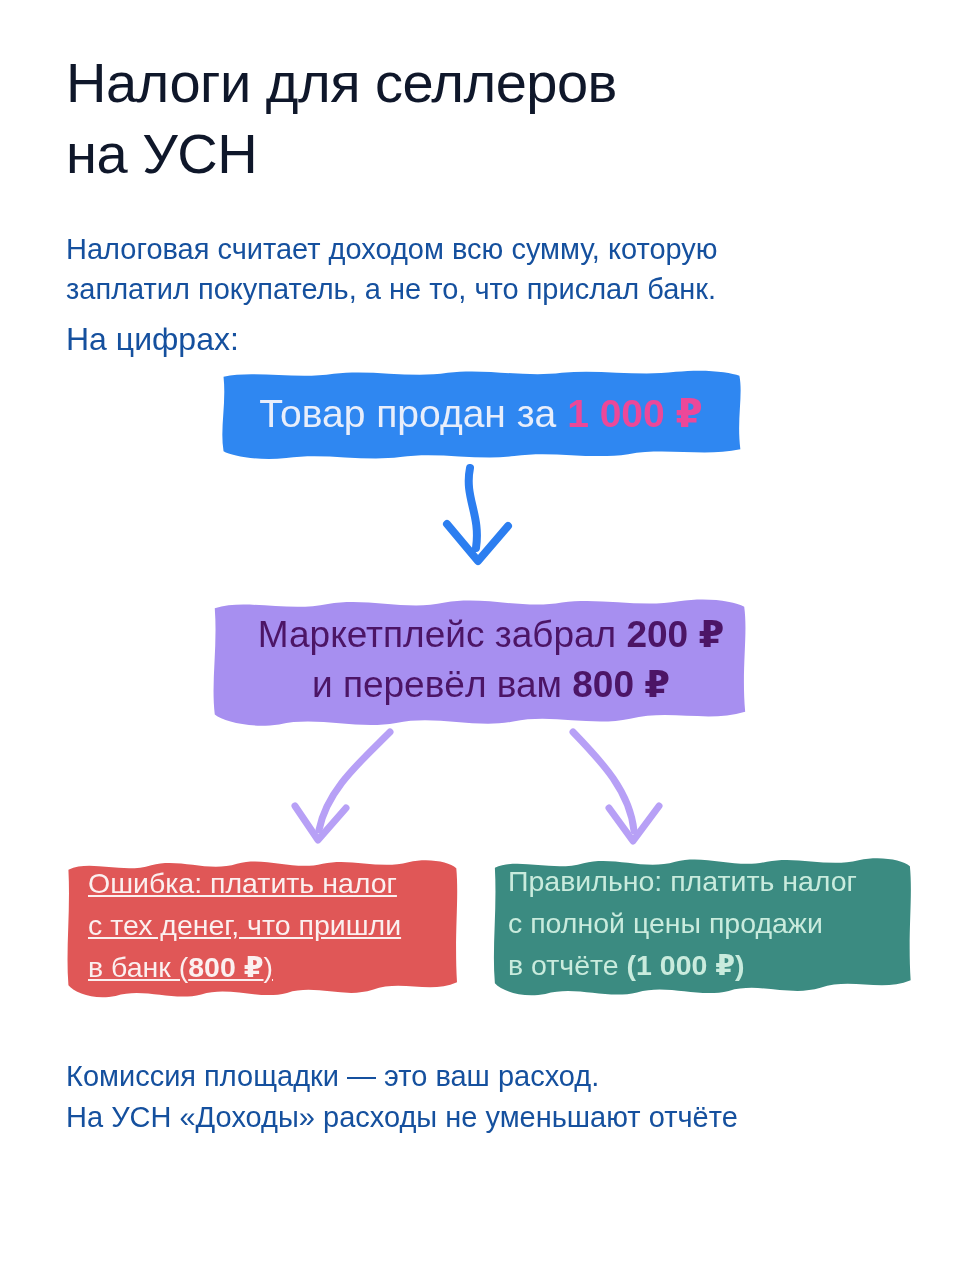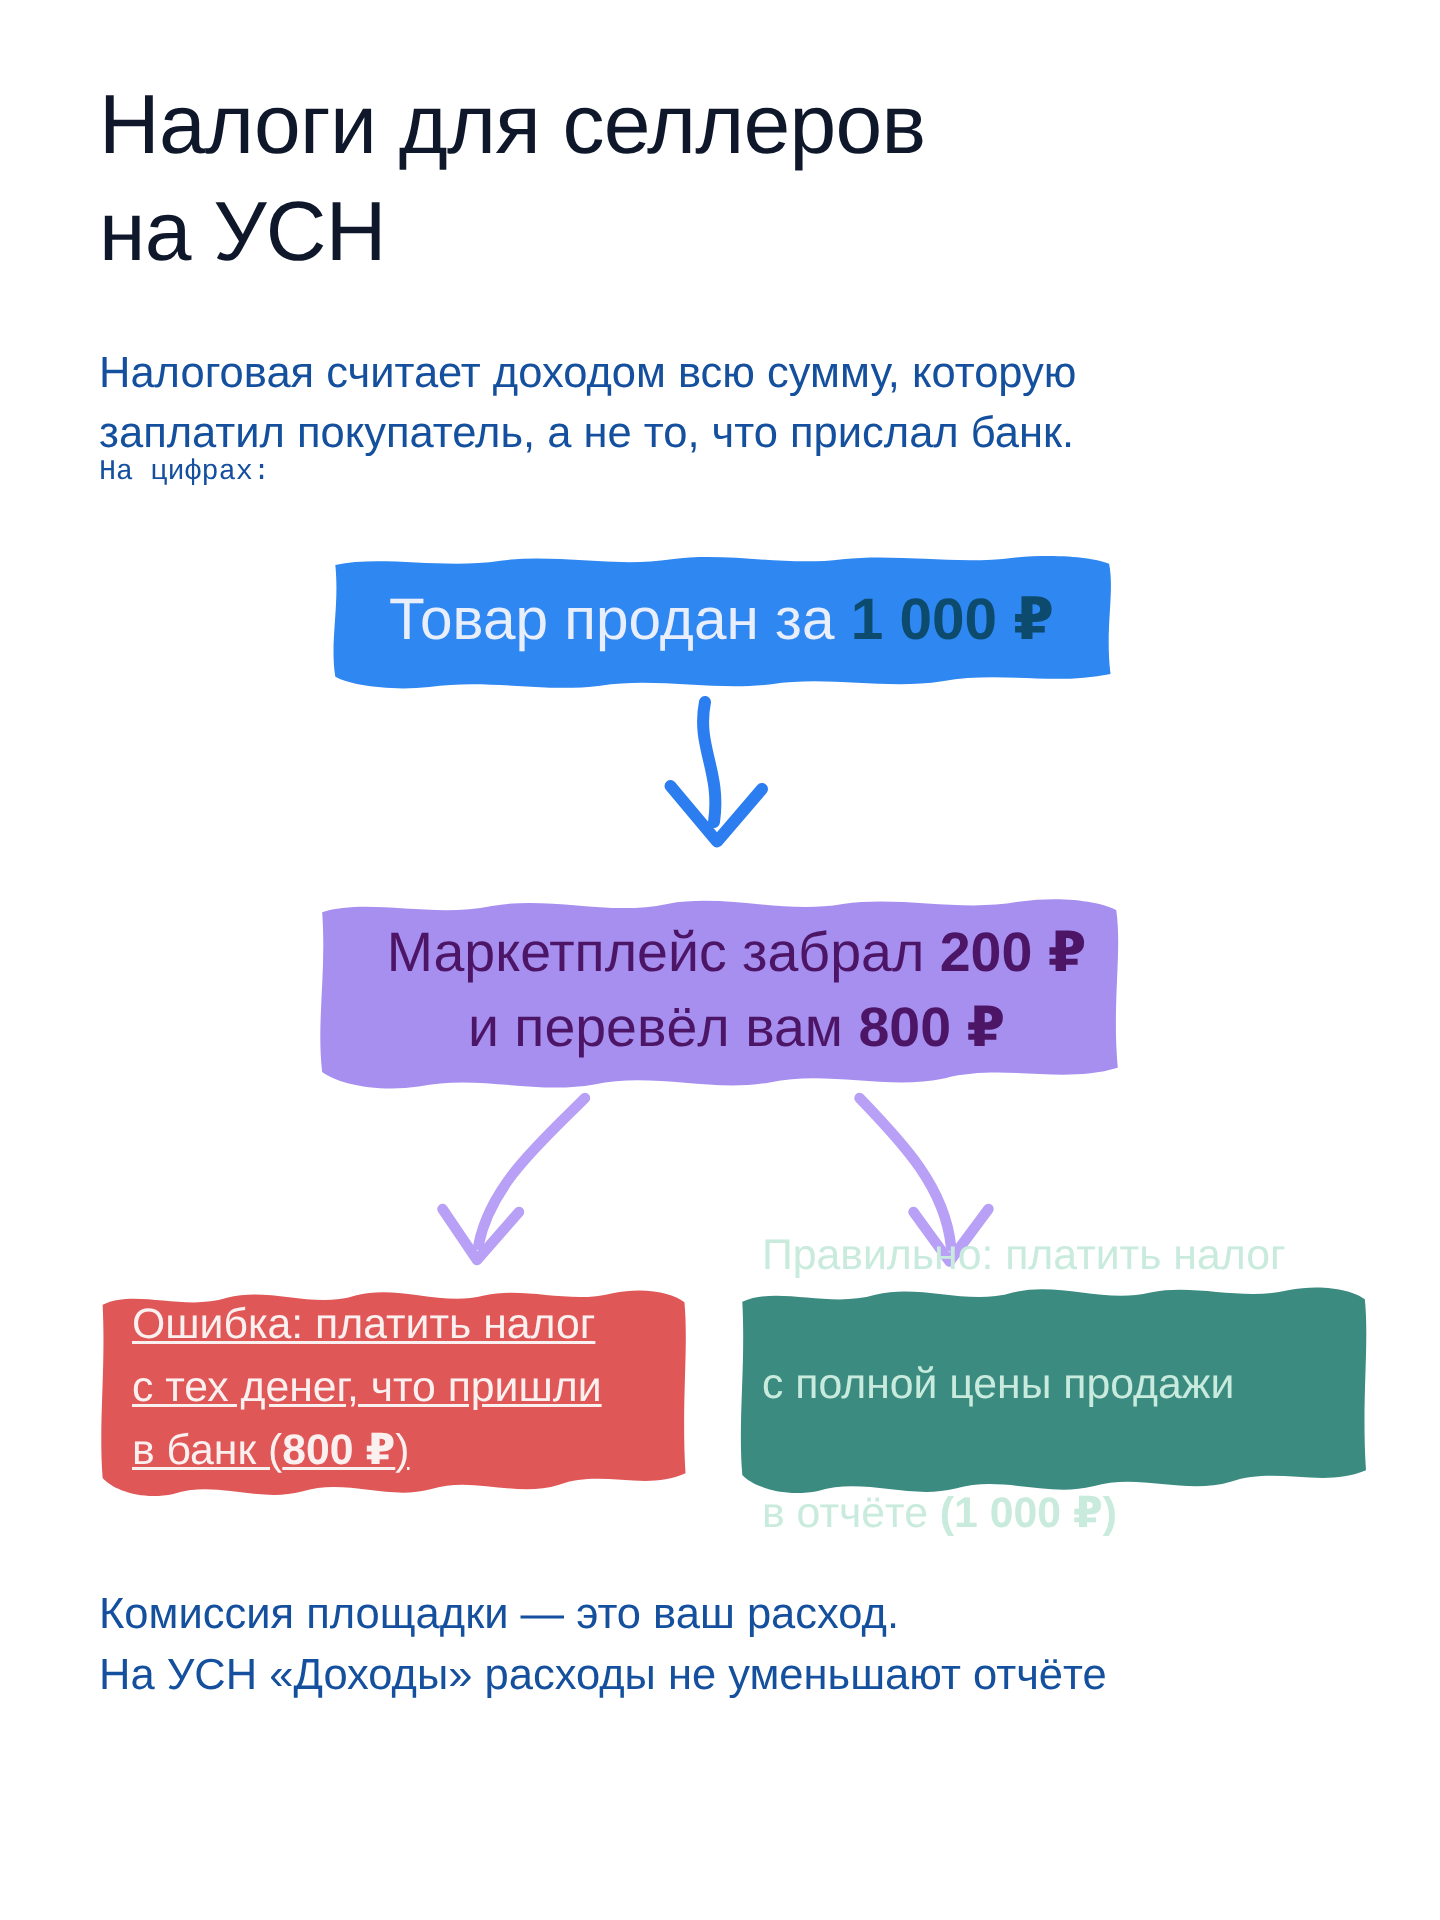--- a/index.html
+++ b/index.html
@@ -19,22 +19,22 @@
     color: #0f172a; line-height: 1.26;
     letter-spacing: -0.5px;
   }
   .intro {
     left: 66px; top: 212px;
     font-size: 29px; color: #15509E;
     line-height: 1.38;
     margin-top: 17px;
   }
   .lead-in {
-    left: 66px; top: 303px;
-    font-size: 19px; color: #15509E; font-family: Liberation Mono, monospace;
+    left: 66px; top: 321px;
+    font-size: 32px; color: #15509E;
   }
   .footer {
     left: 66px; top: 1056px;
     font-size: 29px; color: #15509E;
     line-height: 1.40;
   }
 
   
   .sketch-box { position: absolute; }
   .sketch-box svg.bg {
@@ -46,38 +46,38 @@
     position: relative; z-index: 1;
     width: 100%; height: 100%;
     display: flex; flex-direction: column; justify-content: center;
   }
 
   .box-sold { left: 215px; top: 364px; width: 532px; height: 98px; }
   .box-sold .content {
     align-items: center;
     font-size: 39px; color: #E8EEFB;
   }
-  .box-sold b { color: #0c4a6e; }
+  .box-sold b { color: #ec4899; }
 
   .box-marketplace { left: 206px; top: 590px; width: 546px; height: 140px; }
   .box-marketplace .content {
     padding-left: 24px; box-sizing: border-box;
     font-size: 37px; color: #4C1566; line-height: 1.36; text-align: center;
   }
 
   .box-wrong { left: 62px; top: 850px; width: 400px; height: 152px; }
   .box-wrong .content {
     padding-left: 26px; box-sizing: border-box;
     font-size: 28.5px; color: #FBF0F0; line-height: 1.47; text-decoration: underline;
   }
 
   .box-right { left: 488px; top: 848px; width: 428px; height: 152px; }
   .box-right .content {
     padding-left: 20px; box-sizing: border-box;
-    font-size: 28.5px; color: #C9EBDD; line-height: 1.47; gap: 44px;
+    font-size: 28.5px; color: #C9EBDD; line-height: 1.47;
   }
 
   
   .arrows {
     position: absolute; inset: 0;
     width: 960px; height: 1280px;
     pointer-events: none;
   }
 </style>
 </head>

